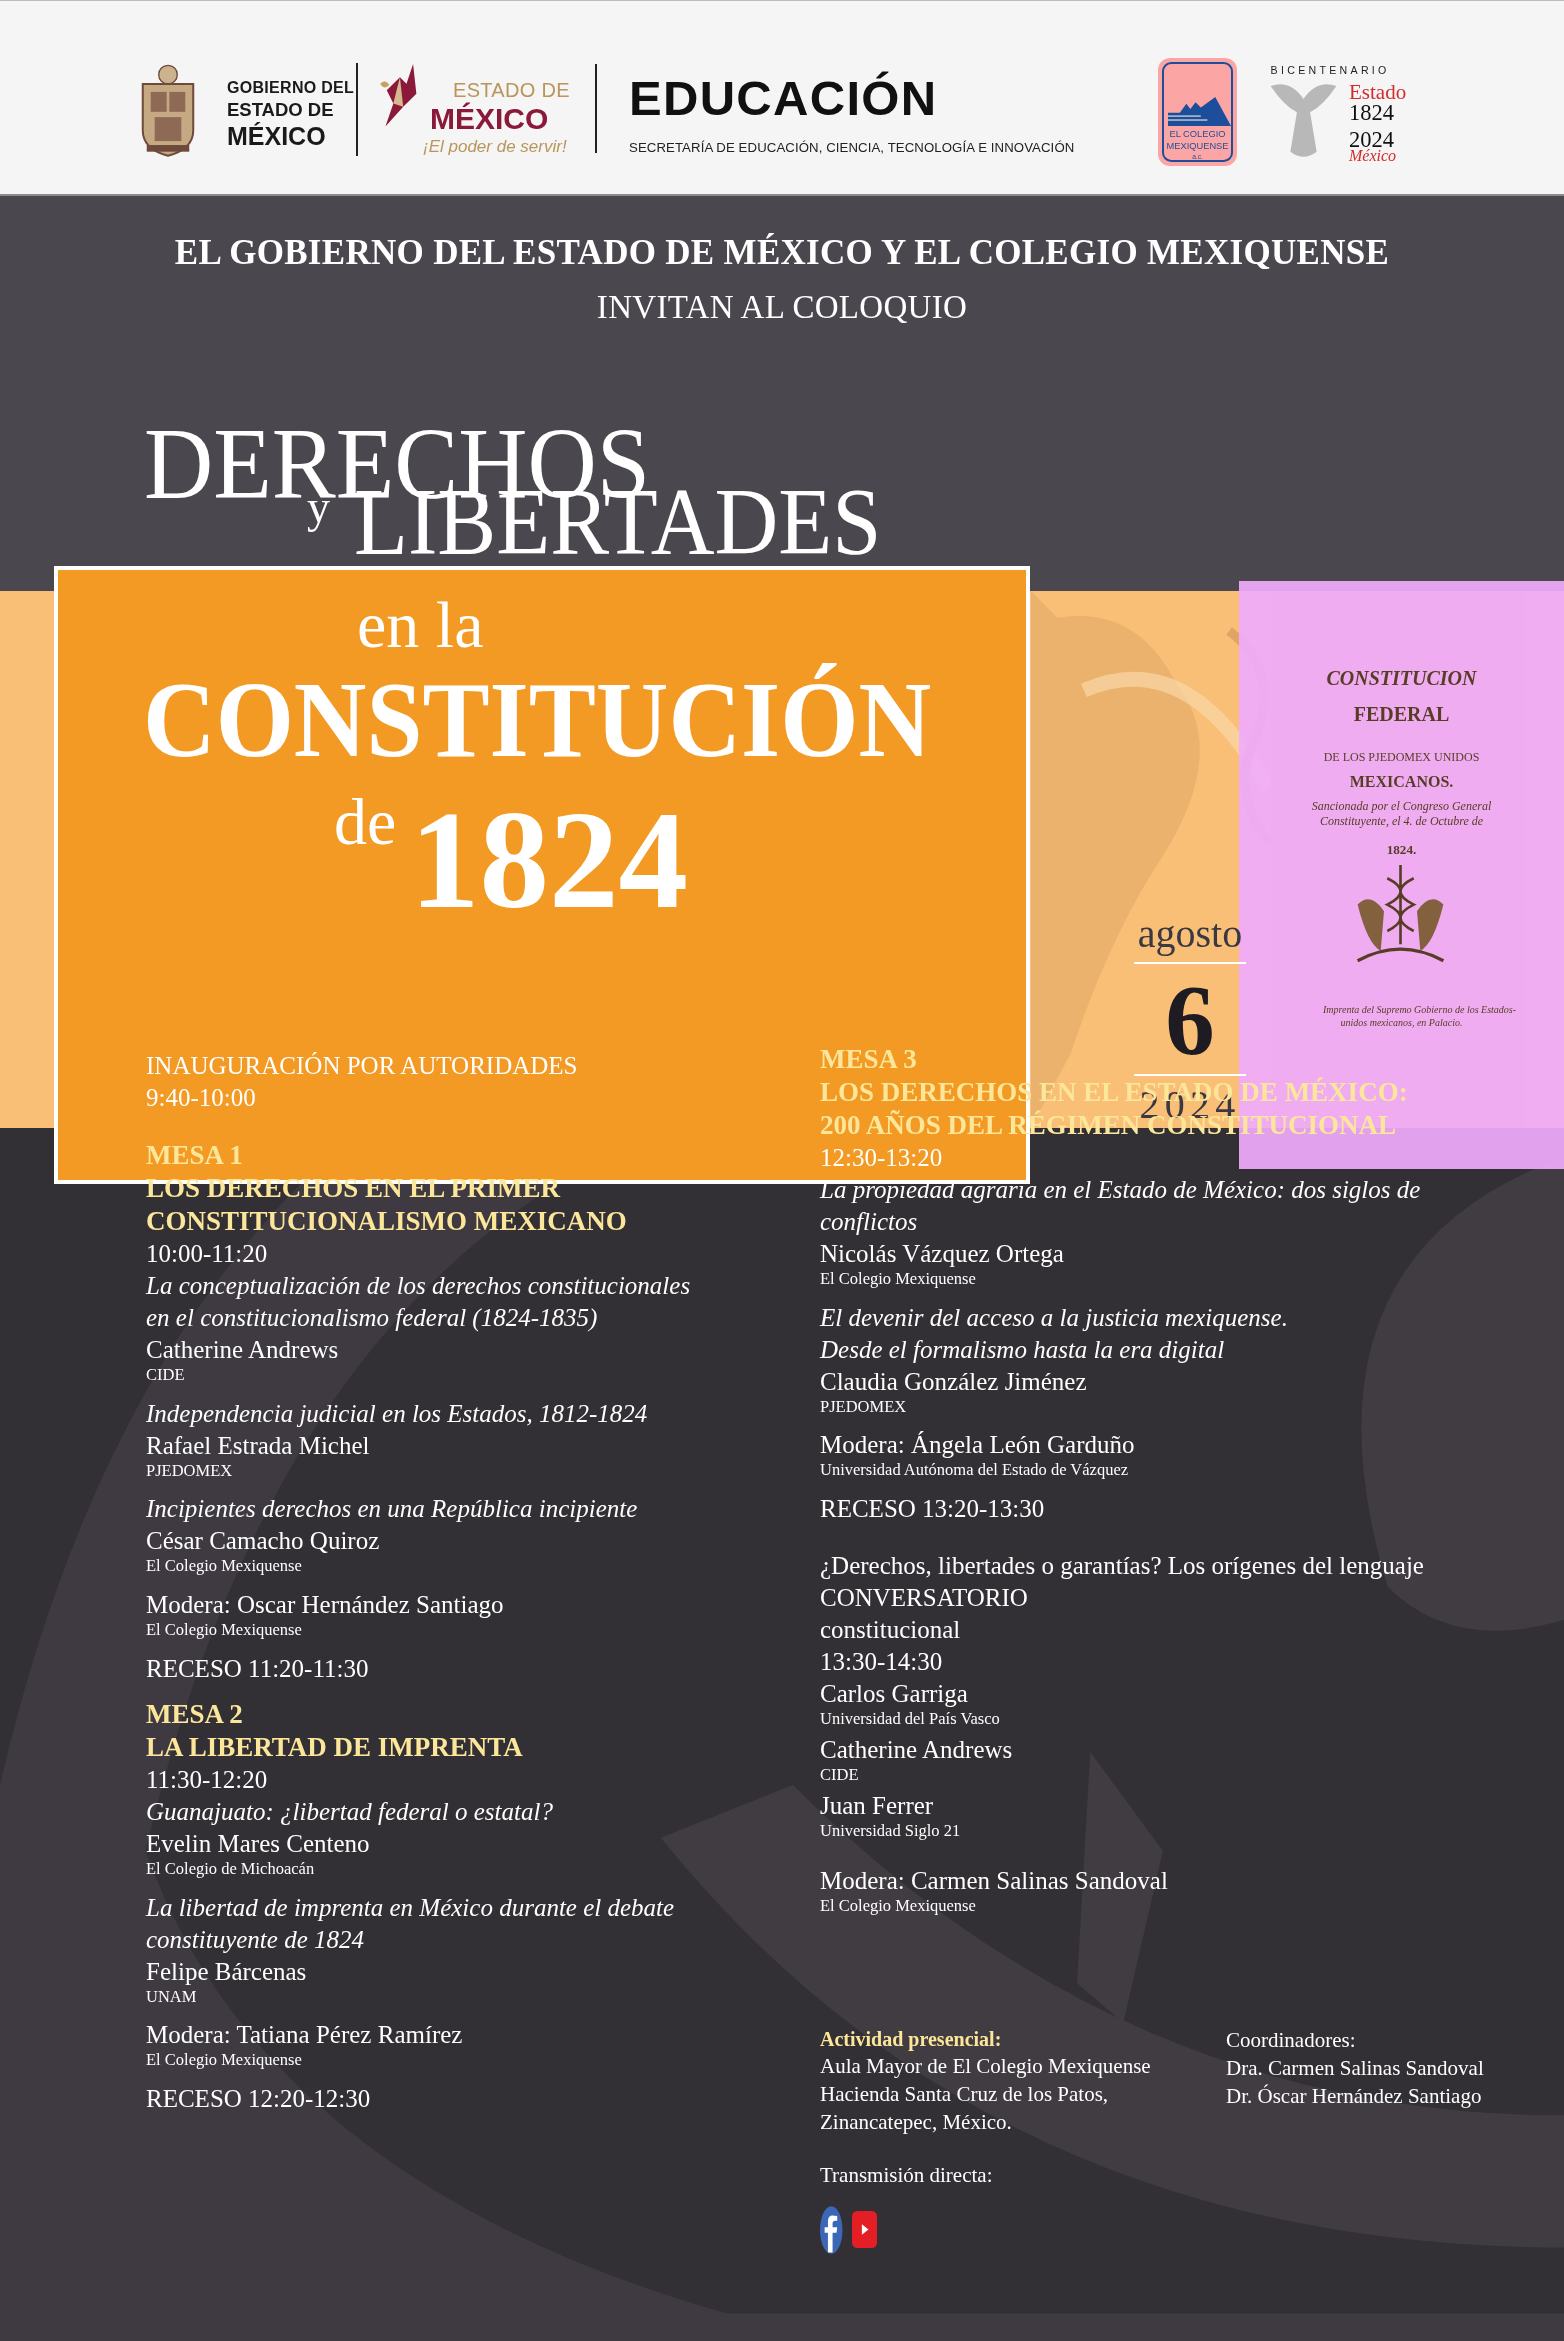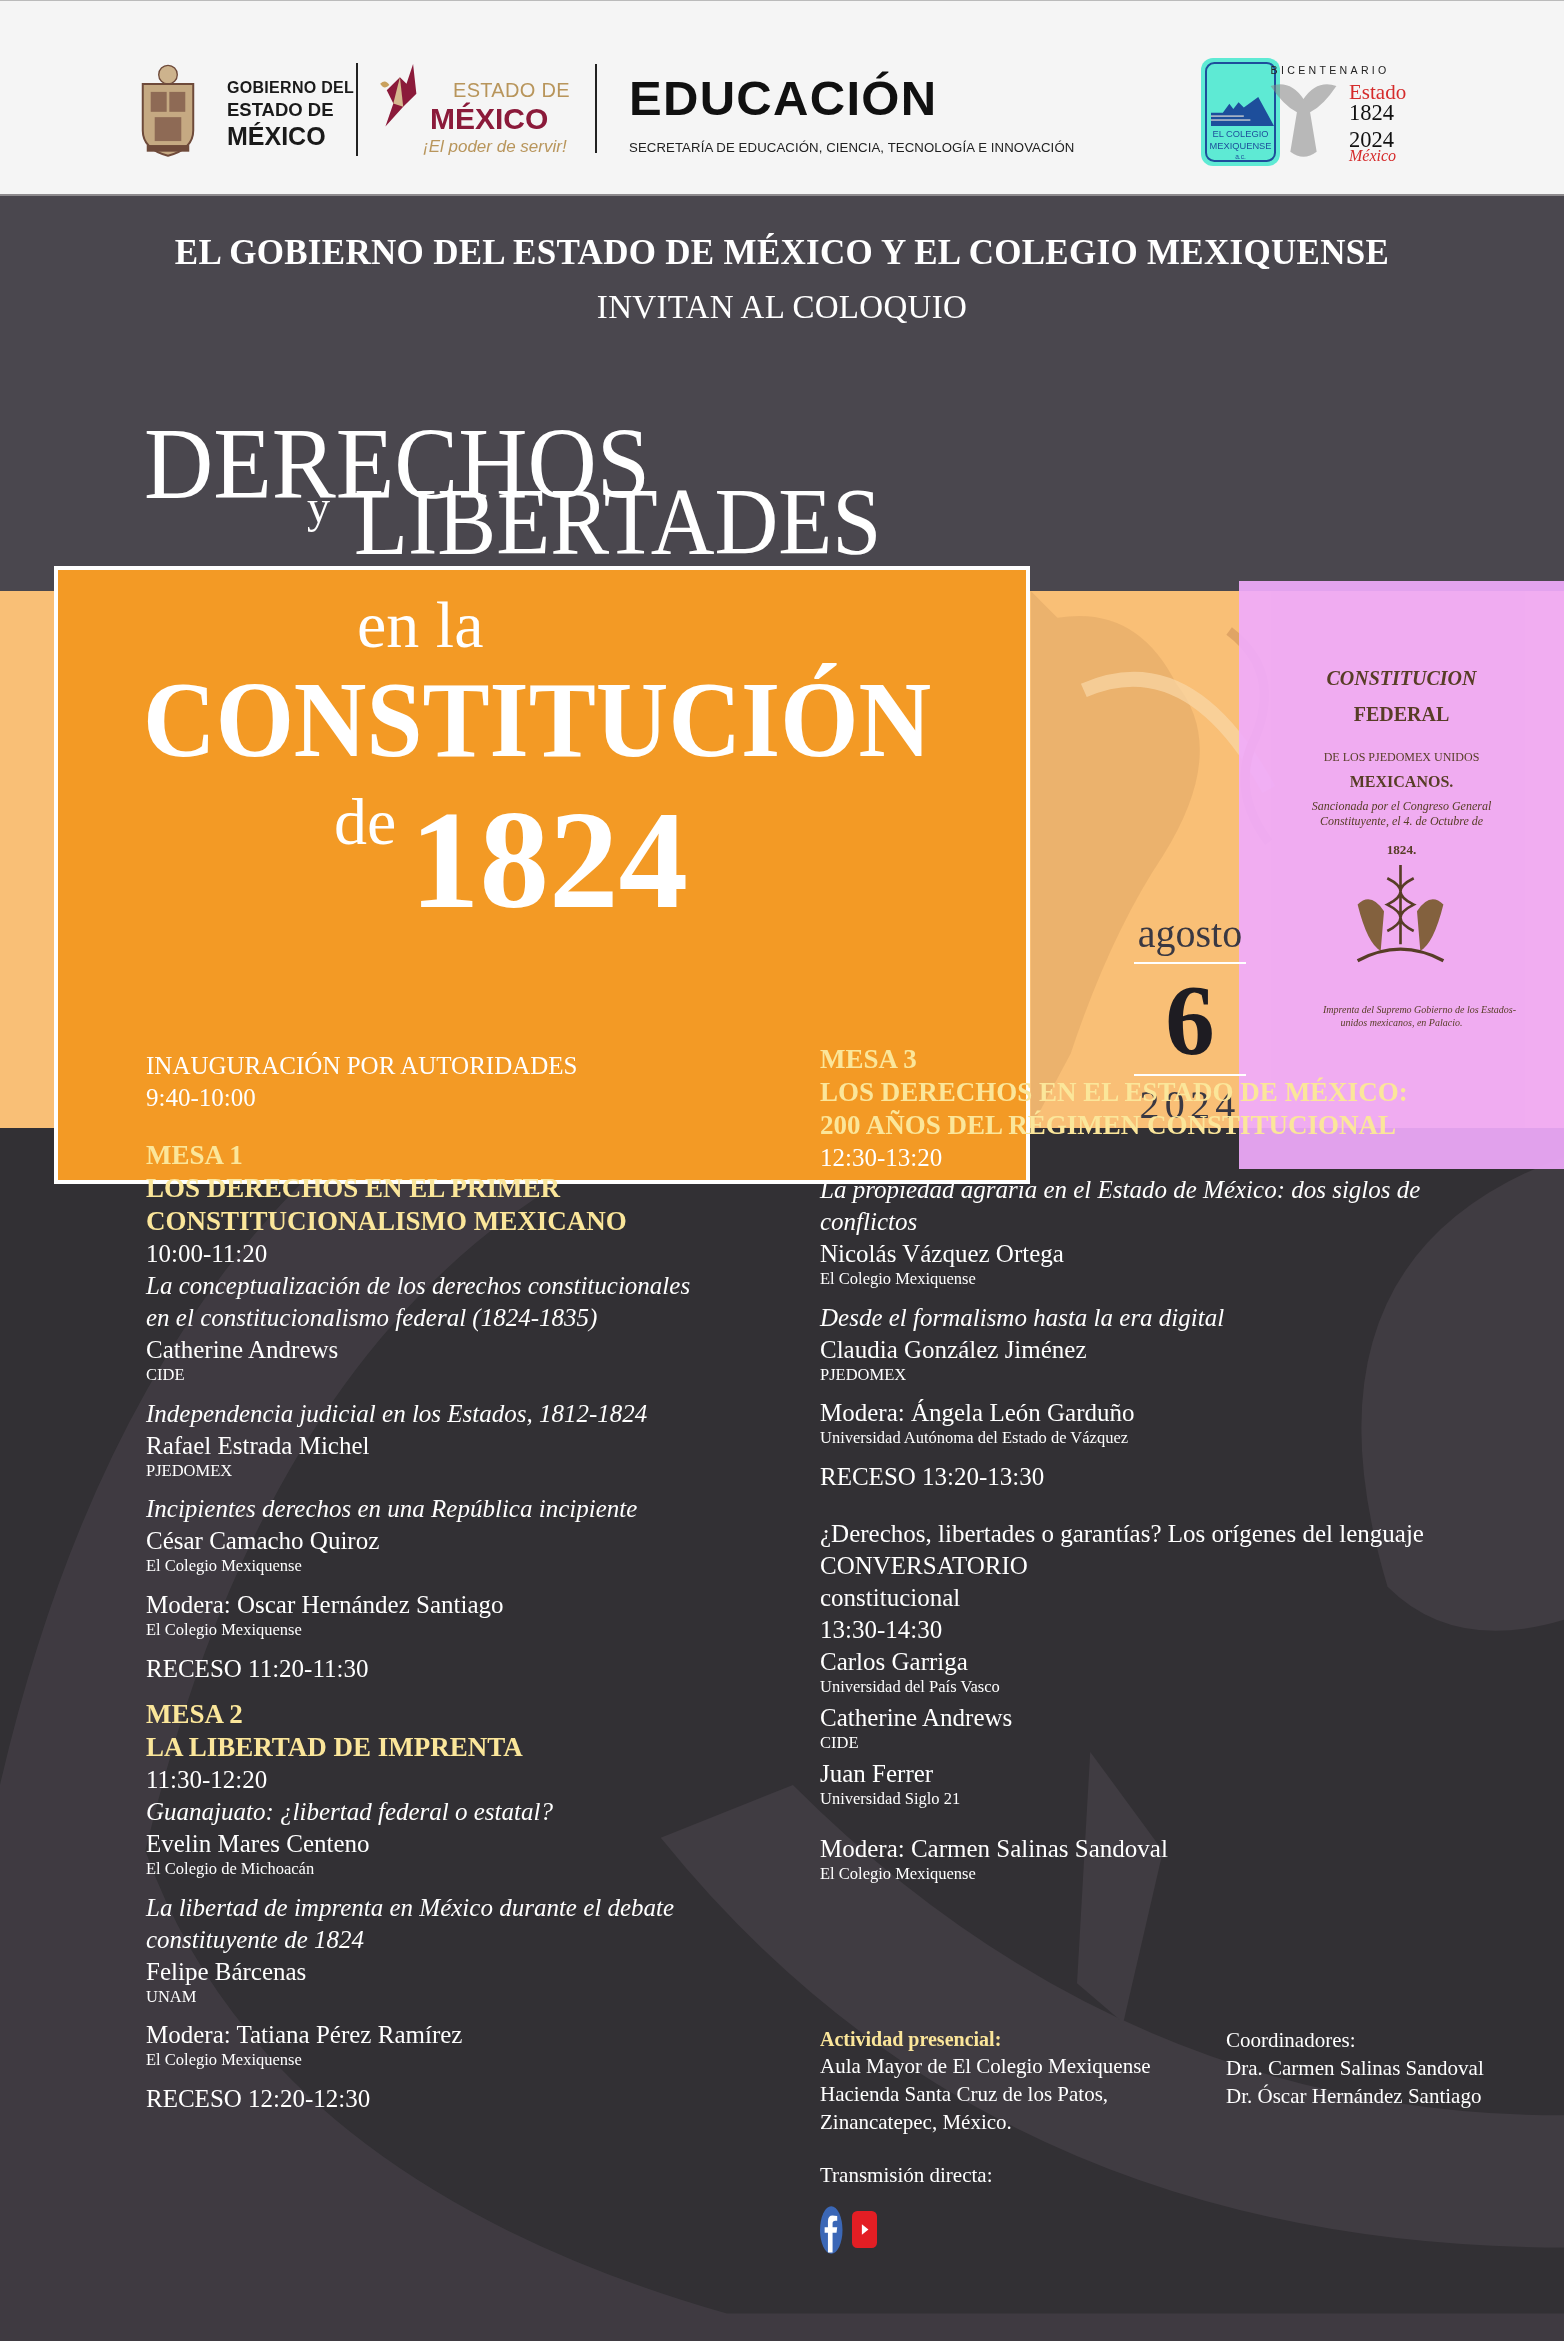--- a/index.html
+++ b/index.html
@@ -15,21 +15,21 @@
   .gob-text .l3 { font-size: 25px; display:block; margin-top: 4px;}
   .vdiv { position: absolute; width: 2px; background: #222; }
   .edomex { position: absolute; left: 367px; top: 63px; width: 218px; height: 93px; }
   .edomex .bird { position:absolute; left: 13.2px; top: 0; width: 53px; height: 79px; }
   .edomex .t1 { position:absolute; left: 86px; top: 14.5px; font-family: "Liberation Sans", sans-serif; font-size: 20px; color: #b8955b; letter-spacing: 0.3px; }
   .edomex .t2 { position:absolute; left: 63px; top: 38px; font-family: "Liberation Sans", sans-serif; font-weight: bold; font-size: 30px; color: #8b1a3a; }
   .edomex .t3 { position:absolute; left: 56px; top: 73px; font-family: "Liberation Sans", sans-serif; font-style: italic; font-size: 17px; color: #b8955b; }
   .edu { position: absolute; left: 629px; top: 73px; }
   .edu .title { font-family: "Liberation Sans", "DejaVu Sans", sans-serif; font-weight: bold; font-size: 49px; color: #111; letter-spacing: 1.3px; line-height: 1; }
   .edu .sub { font-family: "Liberation Sans", "DejaVu Sans", sans-serif; font-size: 13.2px; color: #222; margin-top: 17px; letter-spacing: 0.1px; }
-  .colmex { position: absolute; left: 1201px; top: 57px; width: 79px; height: 108px; background: #5eead4; border-radius: 12px; }
+  .colmex { position: absolute; left: 1158px; top: 57px; width: 79px; height: 108px; background: #fca5a5; border-radius: 12px; }
   .colmex .inner { position: absolute; left: 4px; top: 4px; width: 71px; height: 100px; border: 2px solid #1d4e9b; border-radius: 9.3px; }
   .colmex .mtn { position: absolute; left: 4px; top: 33px; width: 63px; height: 29px; }
   .colmex .lbl { position: absolute; left: 0; width: 67px; text-align: center; font-family: "Liberation Sans", sans-serif; color: #1d4e9b; font-size: 9.3px; line-height: 1; }
   .bicent { position: absolute; left: 1264px; top: 63px; width: 145px; height: 99px; }
   .bicent .b1 { position:absolute; left: 6.6px; top: 0; font-family: "Liberation Sans", sans-serif; font-size: 10.6px; letter-spacing: 3.3px; color:#222; }
   .bicent .eagle { position:absolute; left: 0px; top: 14.5px; width: 79px; height: 83px; opacity: 0.55; }
   .bicent .e1 { position:absolute; left: 85px; top: 16px; font-size: 21px; color: #d52b2b; }
   .bicent .e2 { position:absolute; left: 85px; top: 36px; font-size: 22.5px; color: #111; }
   .bicent .e3 { position:absolute; left: 85px; top: 63px; font-size: 22.5px; color: #111; }
   .bicent .e4 { position:absolute; left: 85px; top: 83px; font-size: 16px; color: #d52b2b; font-style: italic; }
@@ -244,20 +244,21 @@
     <div class="blk">
       <div class="h-gold">MESA 3</div>
       <div class="h-gold">LOS DERECHOS EN EL ESTADO DE MÉXICO:</div>
       <div class="h-gold">200 AÑOS DEL RÉGIMEN CONSTITUCIONAL</div>
       <div class="t-reg">12:30-13:20</div>
       <div class="t-it">La propiedad agraria en el Estado de México: dos siglos de</div>
       <div class="t-it">conflictos</div>
       <div class="t-name">Nicolás Vázquez Ortega</div>
       <div class="t-inst">El Colegio Mexiquense</div>
       <div class="gap-s"></div>
+      <div class="t-it">El devenir del acceso a la justicia mexiquense.</div>
       <div class="t-it">Desde el formalismo hasta la era digital</div>
       <div class="t-name">Claudia González Jiménez</div>
       <div class="t-inst">PJEDOMEX</div>
       <div class="gap-s"></div>
       <div class="t-name">Modera: Ángela León Garduño</div>
       <div class="t-inst">Universidad Autónoma del Estado de Vázquez</div>
       <div class="gap-s"></div>
       <div class="t-reg">RECESO 13:20-13:30</div>
     </div>
     <div class="gap"></div>

